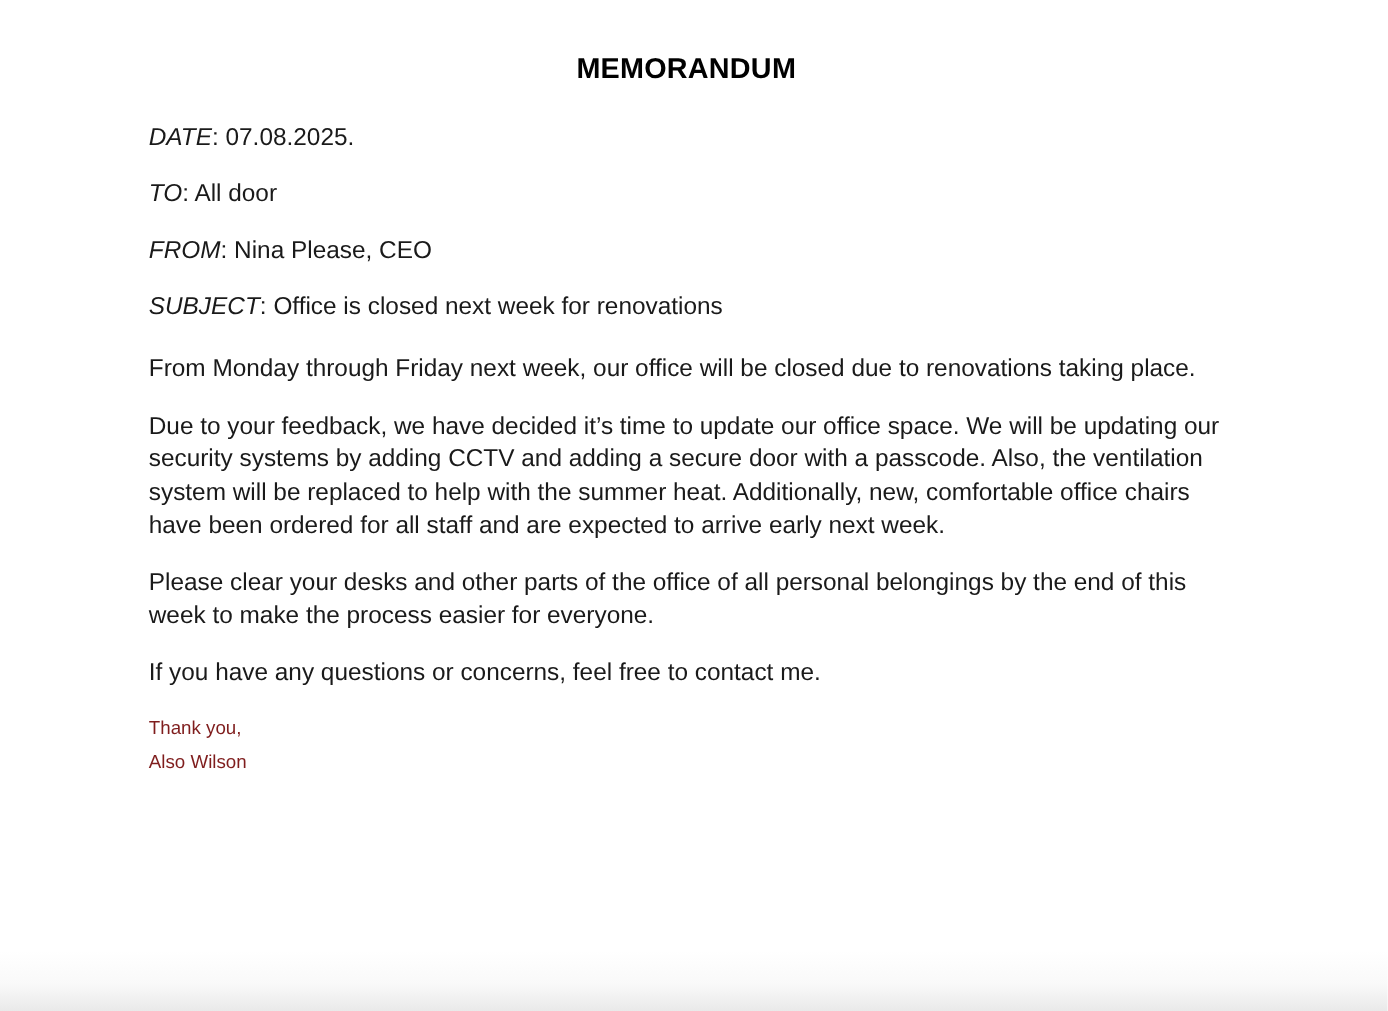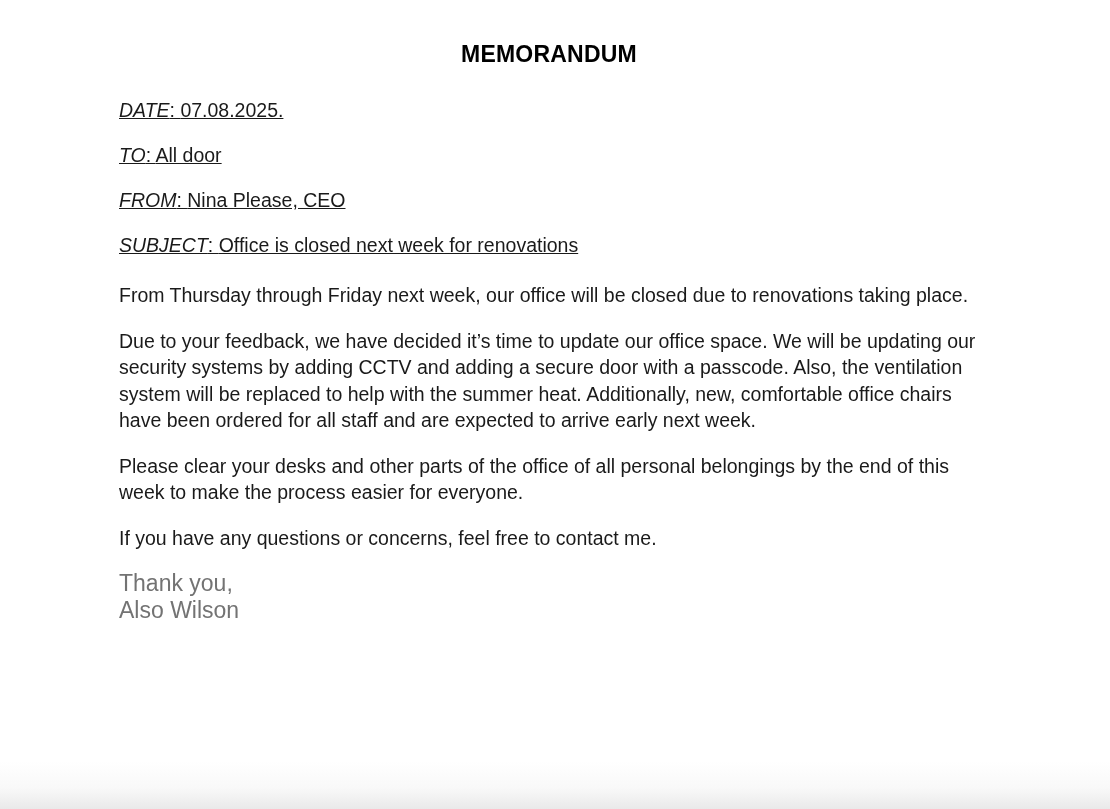--- a/index.html
+++ b/index.html
@@ -53,21 +53,20 @@
     color: #000000;
     margin: 0;
     padding-top: 41px;
     
     width: 860px;
     margin-left: 0;
   }
 
   .header-block {
     margin-top: 29px;
-    text-decoration: underline;
   }
 
   .header-line {
     font-size: 19.5px;
     line-height: 26px;
     margin: 0 0 19px 0;
     color: #1a1a1a;
   }
 
   .header-line:last-child {
@@ -88,24 +87,24 @@
     margin: 0 0 19px 0;
     color: #1a1a1a;
     text-align: left;
   }
 
   .para:last-child {
     margin-bottom: 0;
   }
 
   .signoff {
-    font-size: 23px;
+    font-size: 15px;
     line-height: 26.5px;
     margin: 0;
-    color: #737373;
+    color: #7f1d1d;
   }
 </style>
 </head>
 <body>
 
 <div class="page">
 
   <div class="doc-body">
 
     <h1 class="memo-title">MEMORANDUM</h1>
@@ -125,21 +124,21 @@
       </p>
 
       <p class="header-line">
         <span class="hdr-label">SUBJECT</span><span>: </span><span>Office is closed next week for renovations</span>
       </p>
 
     </div>
 
     <div class="body-block">
 
-      <p class="para">From Thursday through Friday next week, our office will be closed due to renovations taking place.</p>
+      <p class="para">From Monday through Friday next week, our office will be closed due to renovations taking place.</p>
       <p class="para">Due to your feedback, we have decided it’s time to update our office space. We will be updating our security systems by adding CCTV and adding a secure door with a passcode. Also, the ventilation system will be replaced to help with the summer heat. Additionally, new, comfortable office chairs have been ordered for all staff and are expected to arrive early next week.</p>
       <p class="para">Please clear your desks and other parts of the office of all personal belongings by the end of this week to make the process easier for everyone.</p>
       <p class="para">If you have any questions or concerns, feel free to contact me.</p>
 
       <p class="signoff">
         <span>Thank you,</span><br>
         <span>Also Wilson</span>
       </p>
 
     </div>

